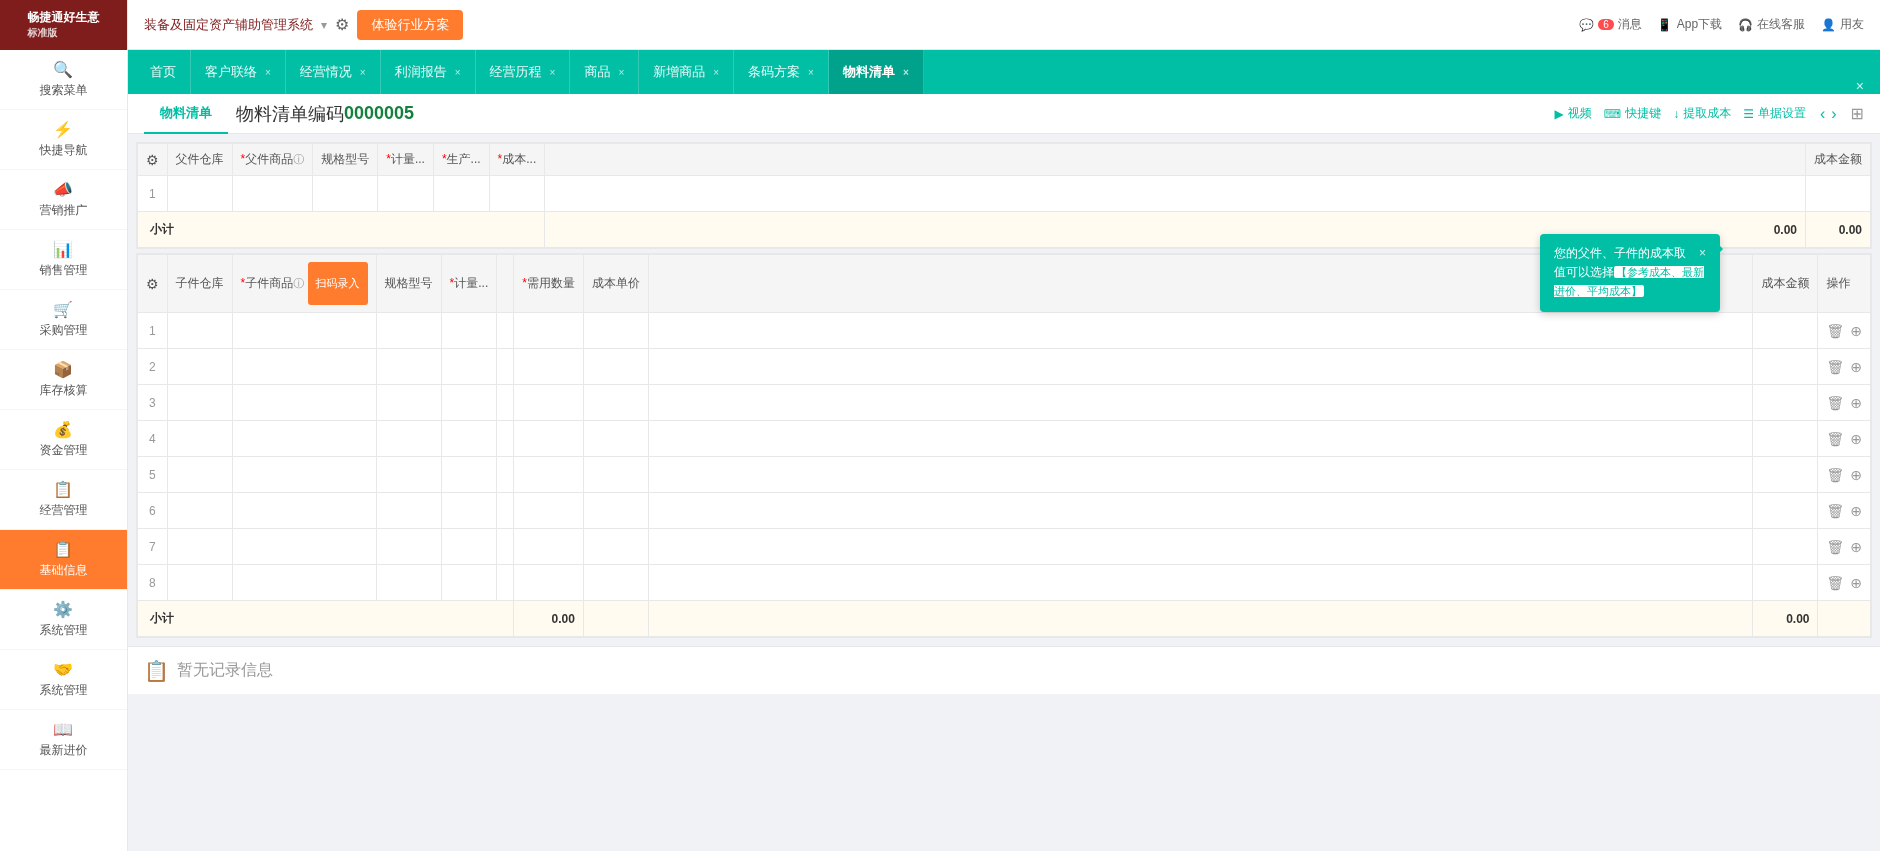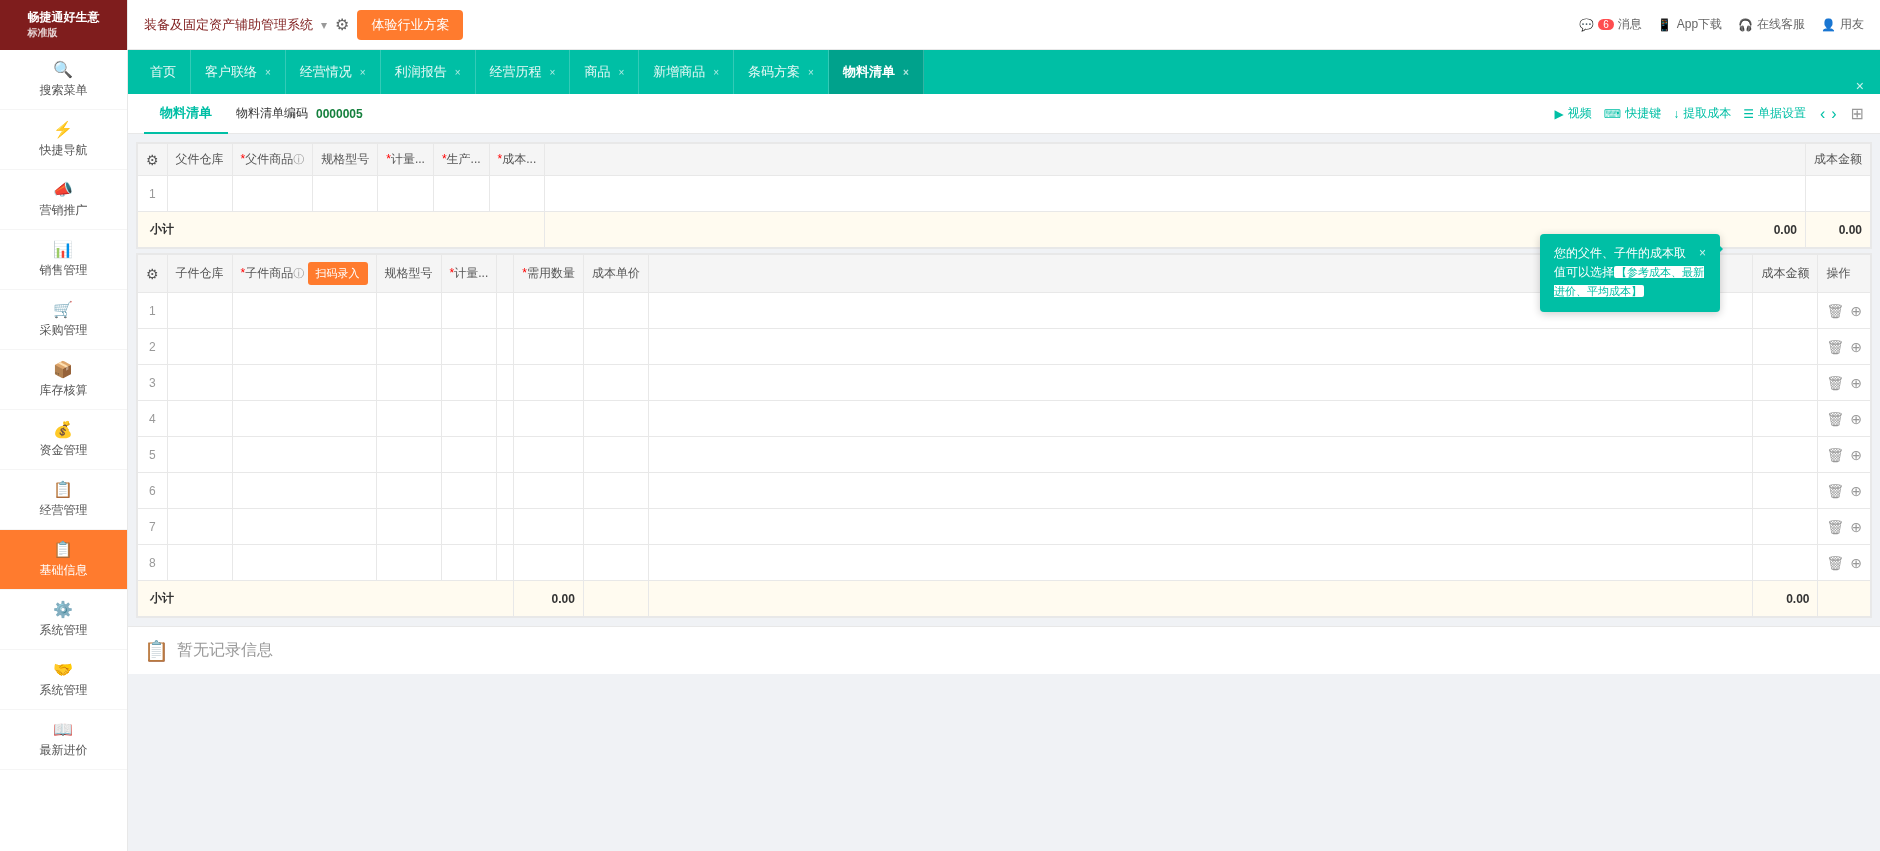--- a/index.html
+++ b/index.html
@@ -101,21 +101,21 @@
       padding: 0 16px;
       height: 40px;
       display: flex;
       align-items: center;
       font-size: 13px;
       color: #666;
       cursor: pointer;
       border-bottom: 2px solid transparent;
     }
     .sub-tab.active { color: #00bfa5; border-bottom: 2px solid #00bfa5; font-weight: bold; }
-    .sub-tab-code { font-size: 12px; color: #333; display: flex; align-items: center; gap: 8px; padding-left: 8px; }
+    .sub-tab-code { font-size: 18px; color: #333; display: flex; align-items: center; gap: 0; padding-left: 8px; }
 
     
     .toolbar-right {
       margin-left: auto;
       display: flex;
       align-items: center;
       gap: 12px;
       font-size: 12px;
       color: #666;
     }
@@ -148,21 +148,21 @@
       font-weight: bold;
       color: #333;
     }
     .data-table .row-num { color: #999; text-align: center; width: 30px; }
 
     .scan-btn {
       background: #ff7b2e;
       color: #fff;
       border: none;
       border-radius: 3px;
-      padding: 4px 8px;
+      padding: 14px 8px;
       font-size: 11px;
       cursor: pointer;
     }
 
     .action-icons { display: flex; gap: 6px; align-items: center; justify-content: center; }
     .action-icon { color: #999; cursor: pointer; font-size: 14px; }
 
     
     .tooltip-box {
       position: absolute;

